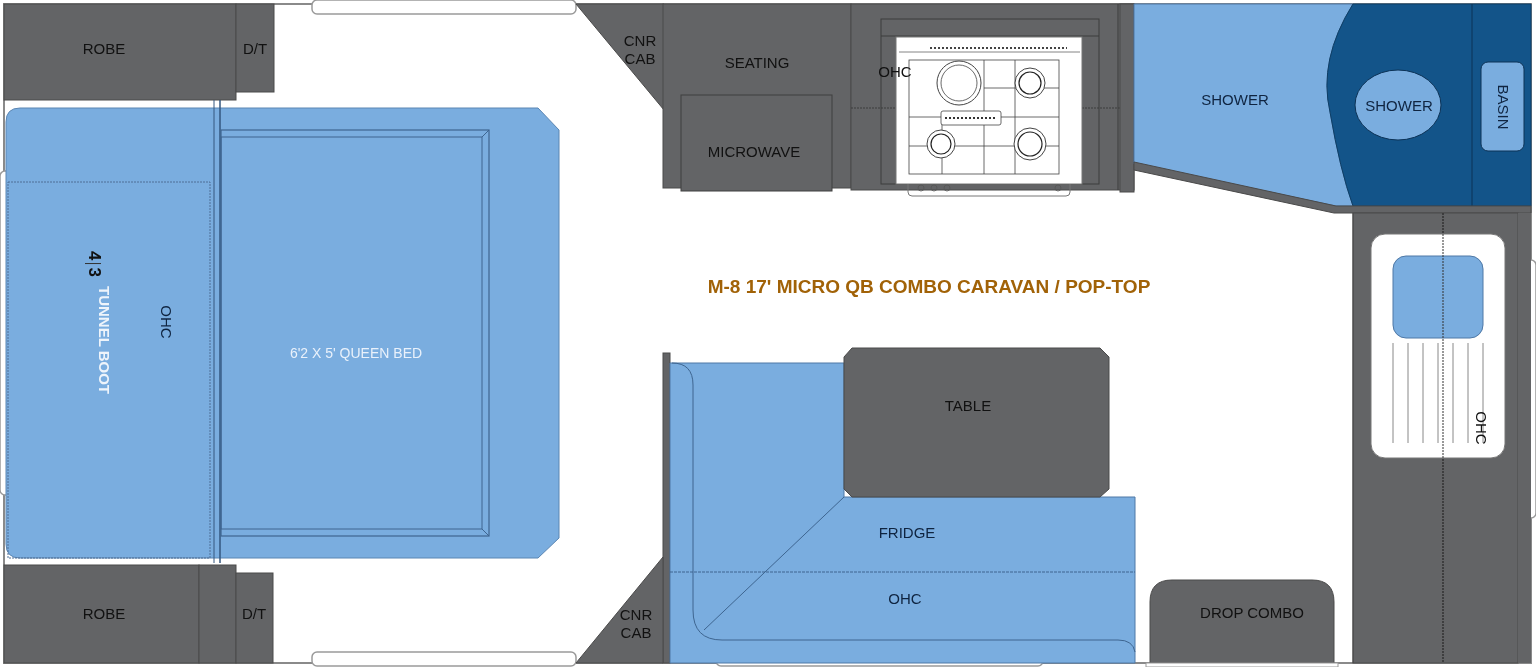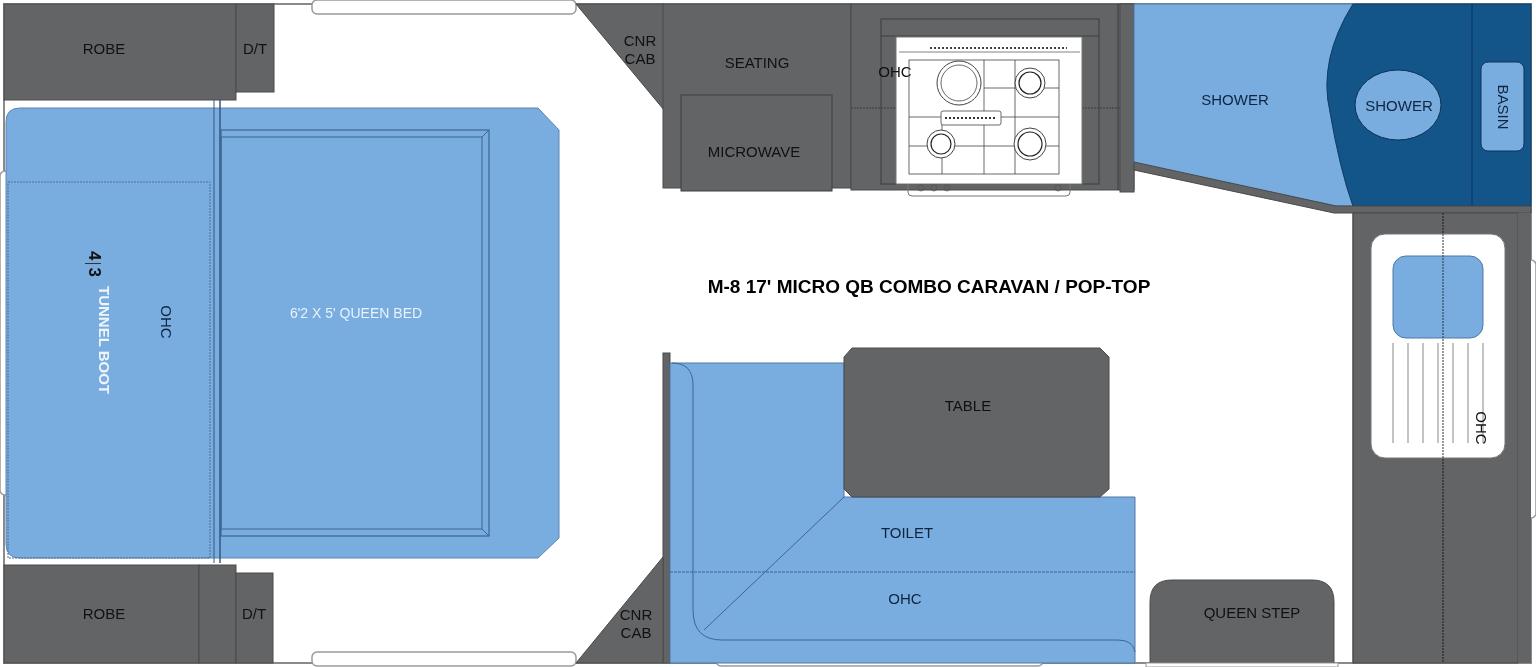--- a/index.html
+++ b/index.html
@@ -2,25 +2,25 @@
 <html><head>
 <meta charset="utf-8">
 <style>
   html, body { margin:0; padding:0; background:#ffffff; }
   body { width:1536px; height:667px; overflow:hidden; position:relative;
          font-family:"Liberation Sans", sans-serif; }
   #plan { position:absolute; left:0; top:0; width:1536px; height:667px; }
   .lbl { position:absolute; font-family:"Liberation Sans", sans-serif; font-size:15px;
          color:#1a1a1a; white-space:nowrap; transform:translate(-50%,-50%); text-align:center; line-height:18px; }
   .lbl.dark { color:#111; }
-  .lbl.white { color:#e9f1fb; }
+  .lbl.white { color:#e9f1fb;margin-top:40px; }
   .lbl.navy { color:#0f2440; }
   .lbl.rot90 { transform:translate(-50%,-50%) rotate(90deg); }
   .title { position:absolute; left:929px; top:287px; transform:translate(-50%,-50%);
-           font-family:"Liberation Sans", sans-serif; font-weight:bold; font-size:19px; color:#000000; white-space:nowrap; }
+           font-family:"Liberation Sans", sans-serif; font-weight:bold; font-size:19px; color:#a16207; white-space:nowrap; }
   .frac { position:absolute; left:94px; top:264px; transform:translate(-50%,-50%) rotate(90deg);
           font-family:"Liberation Sans", sans-serif; font-weight:bold; font-size:17px; color:#111; white-space:nowrap; }
   .frac span { display:inline-block; }
   .frac .bar { display:inline-block; width:1px; height:16px; background:#333; margin:0 3px; vertical-align:middle; }
   .boot { position:absolute; left:104px; top:340px; transform:translate(-50%,-50%) rotate(90deg);
           font-family:"Liberation Sans", sans-serif; font-weight:bold; font-size:15px; color:#eef4fb; white-space:nowrap; }
 </style>
 </head>
 <body>
 
@@ -152,19 +152,19 @@
 <div class="lbl dark" style="left:895px;top:72px">OHC</div>
 
 <div class="lbl navy" style="left:1235px;top:100px">SHOWER</div>
 <div class="lbl navy" style="left:1399px;top:106px">SHOWER</div>
 <div class="lbl navy rot90" style="left:1503px;top:107px">BASIN</div>
 <div class="lbl dark rot90" style="left:1481px;top:428px">OHC</div>
 
 <div class="title">M-8 17' MICRO QB COMBO CARAVAN / POP-TOP</div>
 
 <div class="lbl dark" style="left:968px;top:406px">TABLE</div>
-<div class="lbl navy" style="left:907px;top:533px">TOILET</div>
+<div class="lbl navy" style="left:907px;top:533px">FRIDGE</div>
 <div class="lbl navy" style="left:905px;top:599px">OHC</div>
 <div class="lbl dark" style="left:636px;top:624px">
   <div>CNR</div>
   <div>CAB</div>
 </div>
-<div class="lbl dark" style="left:1252px;top:613px">QUEEN STEP</div>
+<div class="lbl dark" style="left:1252px;top:613px">DROP COMBO</div>
 
 </body></html>

